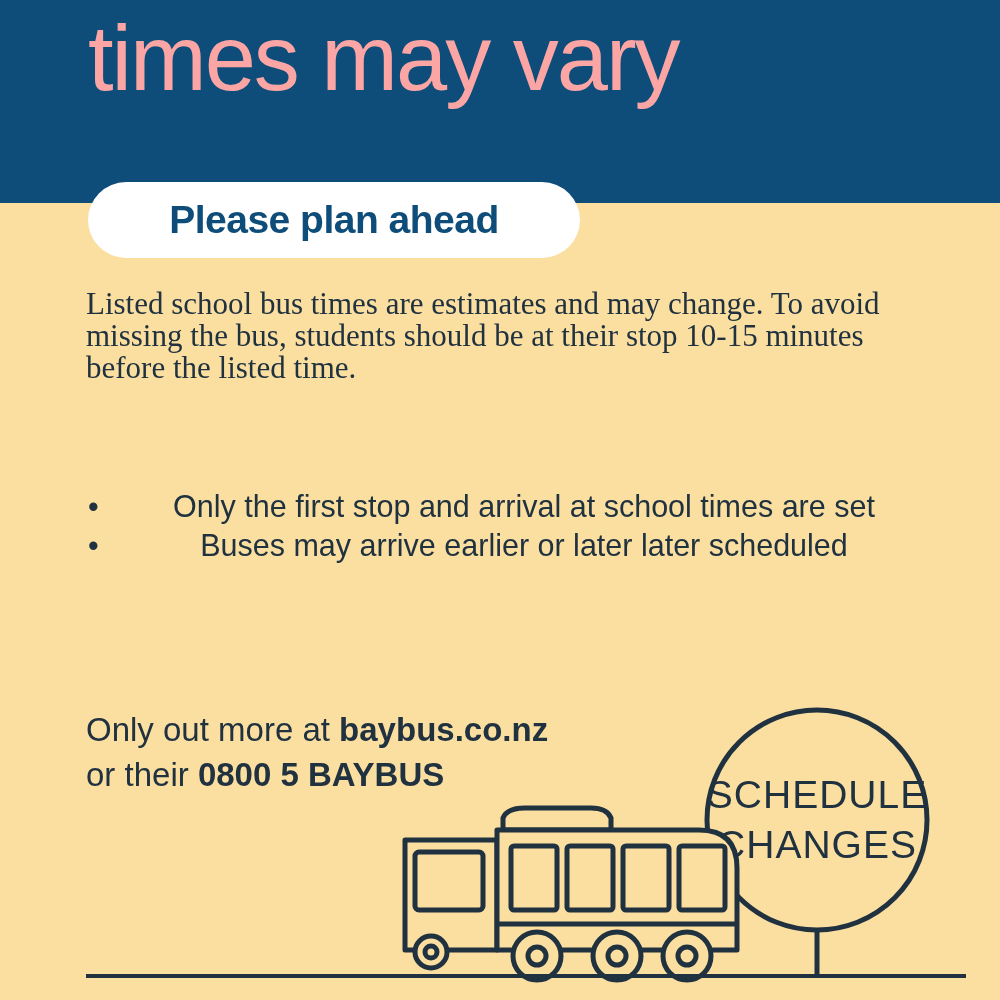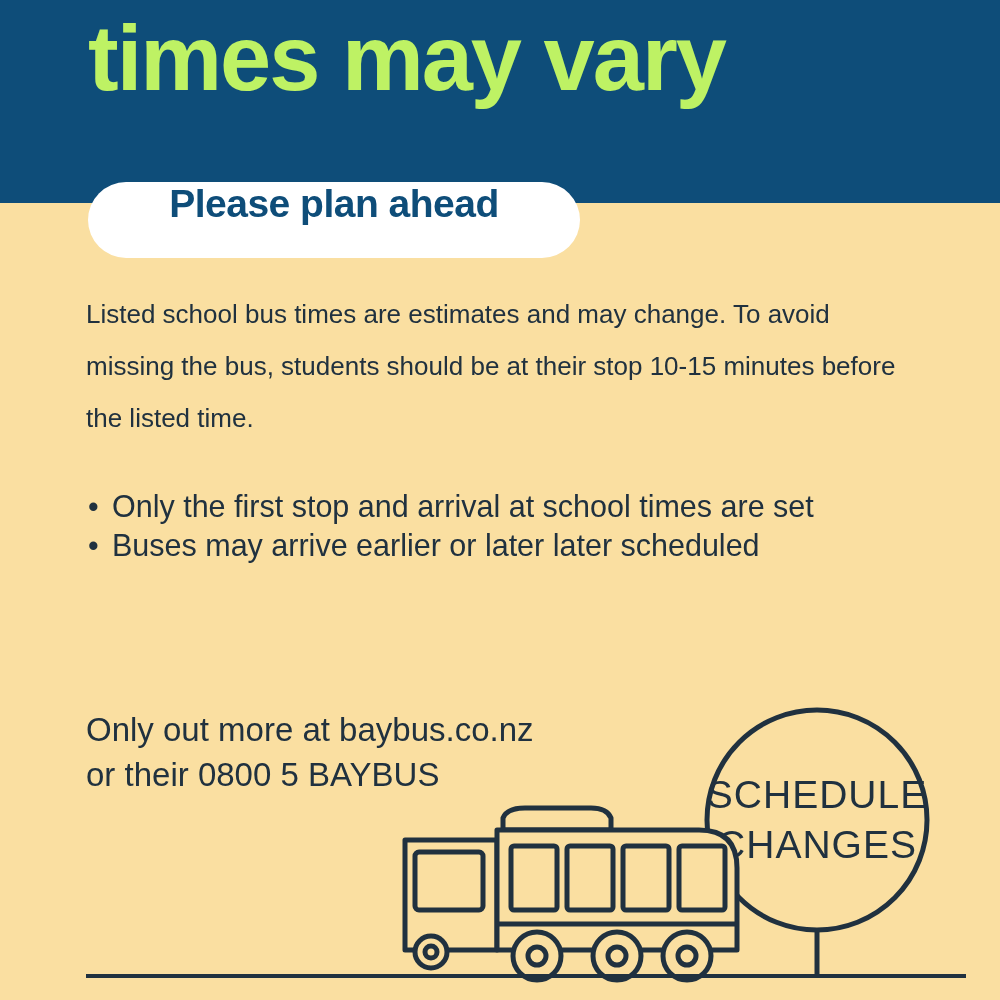--- a/index.html
+++ b/index.html
@@ -28,87 +28,90 @@
     width: 1000px;
     height: 203px;
     background: #0e4d79;
   }
   .headline {
     position: absolute;
     left: 88px;
     top: 12px;
     font-size: 92px;
     line-height: 1.0;
-    font-weight: bold;
-    color: #bef264;
+    font-weight: normal;
+    color: #fca5a5;
     letter-spacing: -2px;
     white-space: nowrap;
   }
   
   .pill {
     position: absolute;
     left: 88px;
     top: 182px;
     width: 492px;
     height: 76px;
     background: #ffffff;
     border-radius: 38px;
     display: flex;
+    align-items: center;
     justify-content: center;
   }
   .pill-text {
     font-size: 39px;
     font-weight: bold;
     color: #0e4d79;
     letter-spacing: -0.5px;
   }
   
   .intro {
     position: absolute;
     left: 86px;
     top: 288px;
     width: 830px;
-    font-size: 26px;
-    line-height: 52px;
+    font-size: 31px;
+    line-height: 32px;
     color: #20313f;
+    font-family: Liberation Serif, serif;
   }
   .bullets {
     position: absolute;
     left: 86px;
     top: 487px;
     width: 850px;
     font-size: 30.5px;
     line-height: 39px;
     color: #20313f;
     list-style: none;
     margin: 0;
     padding: 0;
   }
   .bullets li {
     position: relative;
     padding-left: 26px;
     margin-bottom: 0px;
+    text-align: center;
   }
   .bullets li::before {
     content: "•";
     position: absolute;
     left: 2px;
     top: 0;
   }
   .findout {
     position: absolute;
     left: 86px;
     top: 707px;
     width: 700px;
     font-size: 33px;
     line-height: 45px;
     color: #20313f;
   }
   .findout b {
-    font-weight: normal;
+    font-weight: bold;
   }
   
   .illustration {
     position: absolute;
     left: 385px;
     top: 700px;
     width: 620px;
     height: 300px;
   }
   .ground-line {

